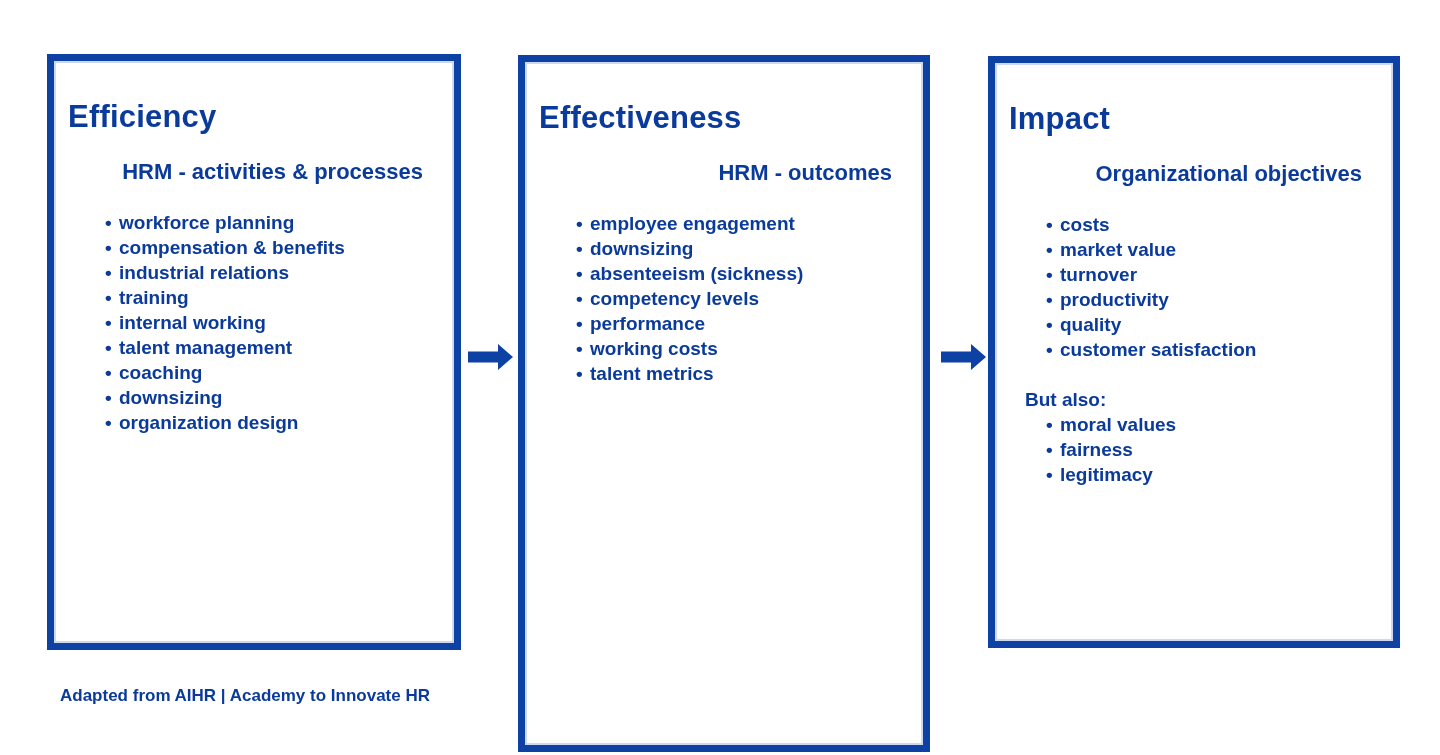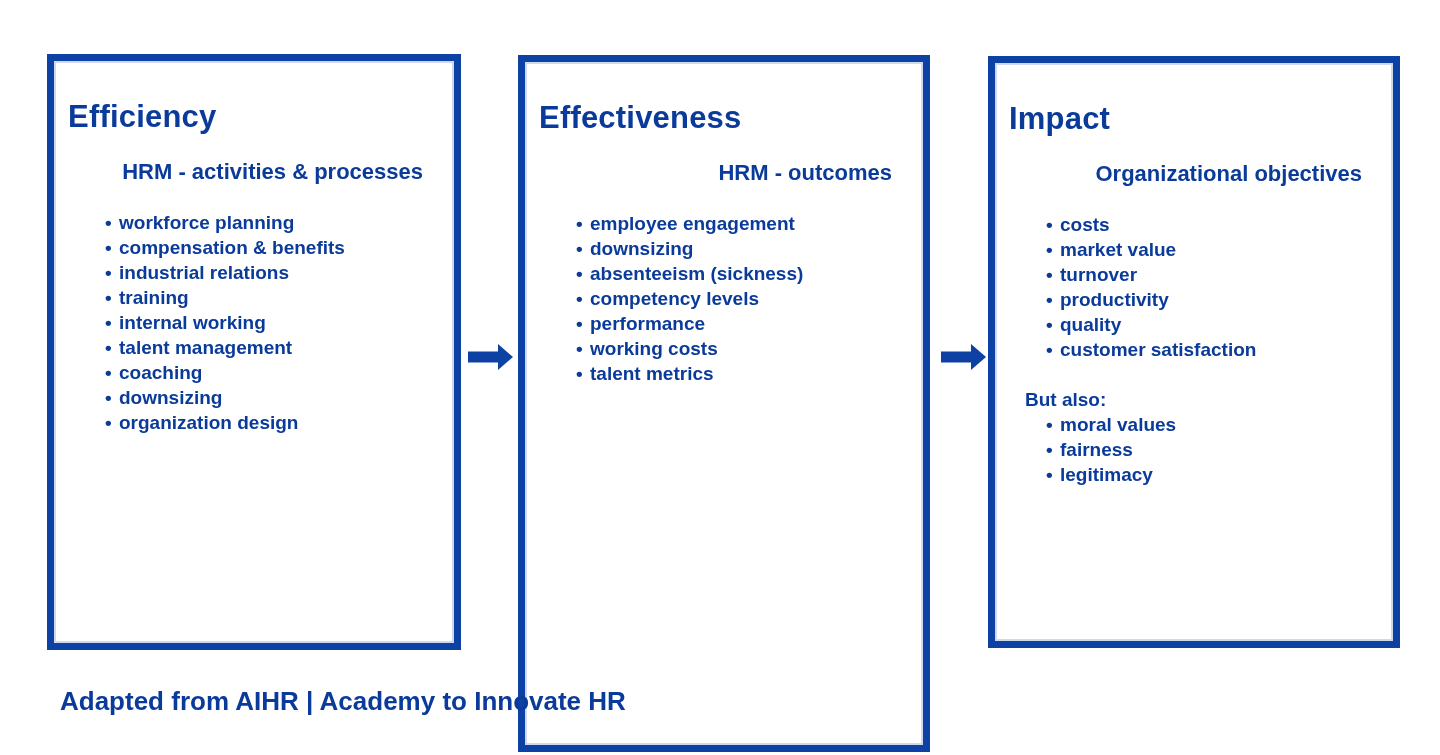--- a/index.html
+++ b/index.html
@@ -78,21 +78,21 @@
     width: 45px;
     height: 26px;
   }
   .arrow1 { left: 468px; }
   .arrow2 { left: 941px; }
 
   .footer-credit {
     position: absolute;
     left: 60px;
     top: 686px;
-    font-size: 26px;
+    font-size: 17px;
     font-weight: bold;
     color: var(--text-blue);
   }
 </style>
 </head>
 <body>
 
 <div class="canvas">
 
   <section class="box box1">

